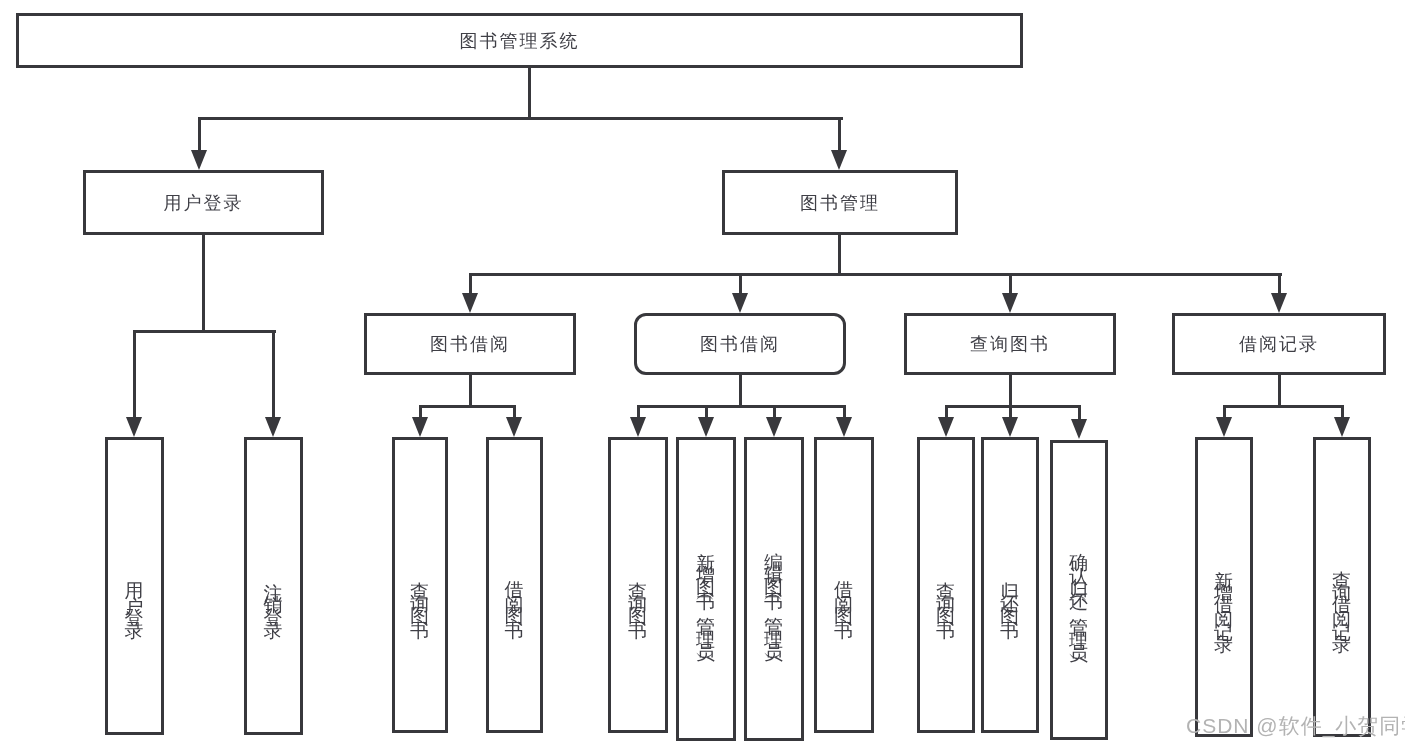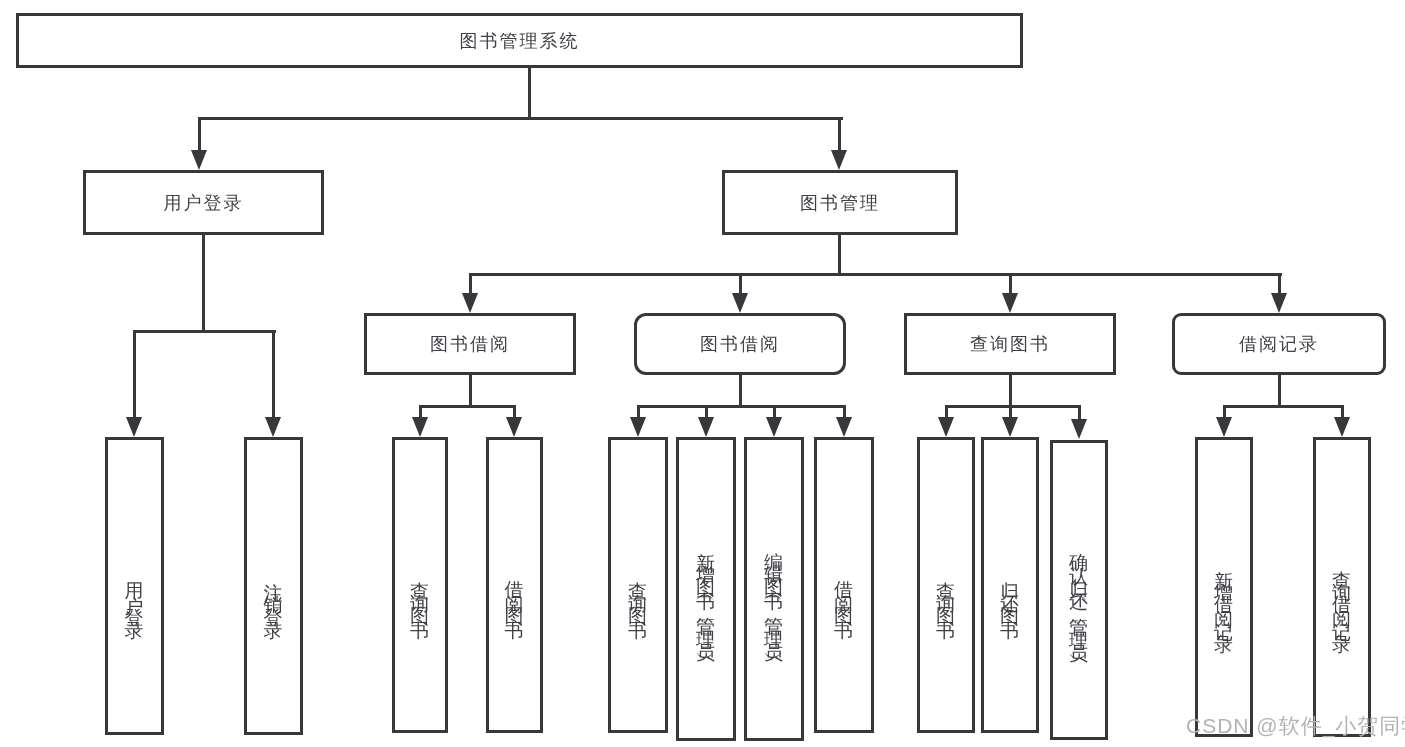--- a/index.html
+++ b/index.html
@@ -76,21 +76,21 @@
 
   <div class="node" style="left:364px;top:313px;width:212px;height:62px;">
     <span>图书借阅</span>
   </div>
   <div class="node" style="left:634px;top:313px;width:212px;height:62px;border-radius:12px;">
     <span>图书借阅</span>
   </div>
   <div class="node" style="left:904px;top:313px;width:212px;height:62px;">
     <span>查询图书</span>
   </div>
-  <div class="node" style="left:1172px;top:313px;width:214px;height:62px;border-radius:9px;">
+  <div class="node" style="left:1172px;top:313px;width:214px;height:62px;">
     <span>借阅记录</span>
   </div>
 
   <div class="vline" style="left:469px;top:375px;height:32px;"></div>
   <div class="hline" style="left:419px;top:405px;width:97px;"></div>
   <div class="vline" style="left:419px;top:405px;height:15px;"></div>
   <div class="arrow" style="left:412px;top:417px;"></div>
   <div class="vline" style="left:513px;top:405px;height:15px;"></div>
   <div class="arrow" style="left:506px;top:417px;"></div>
 

